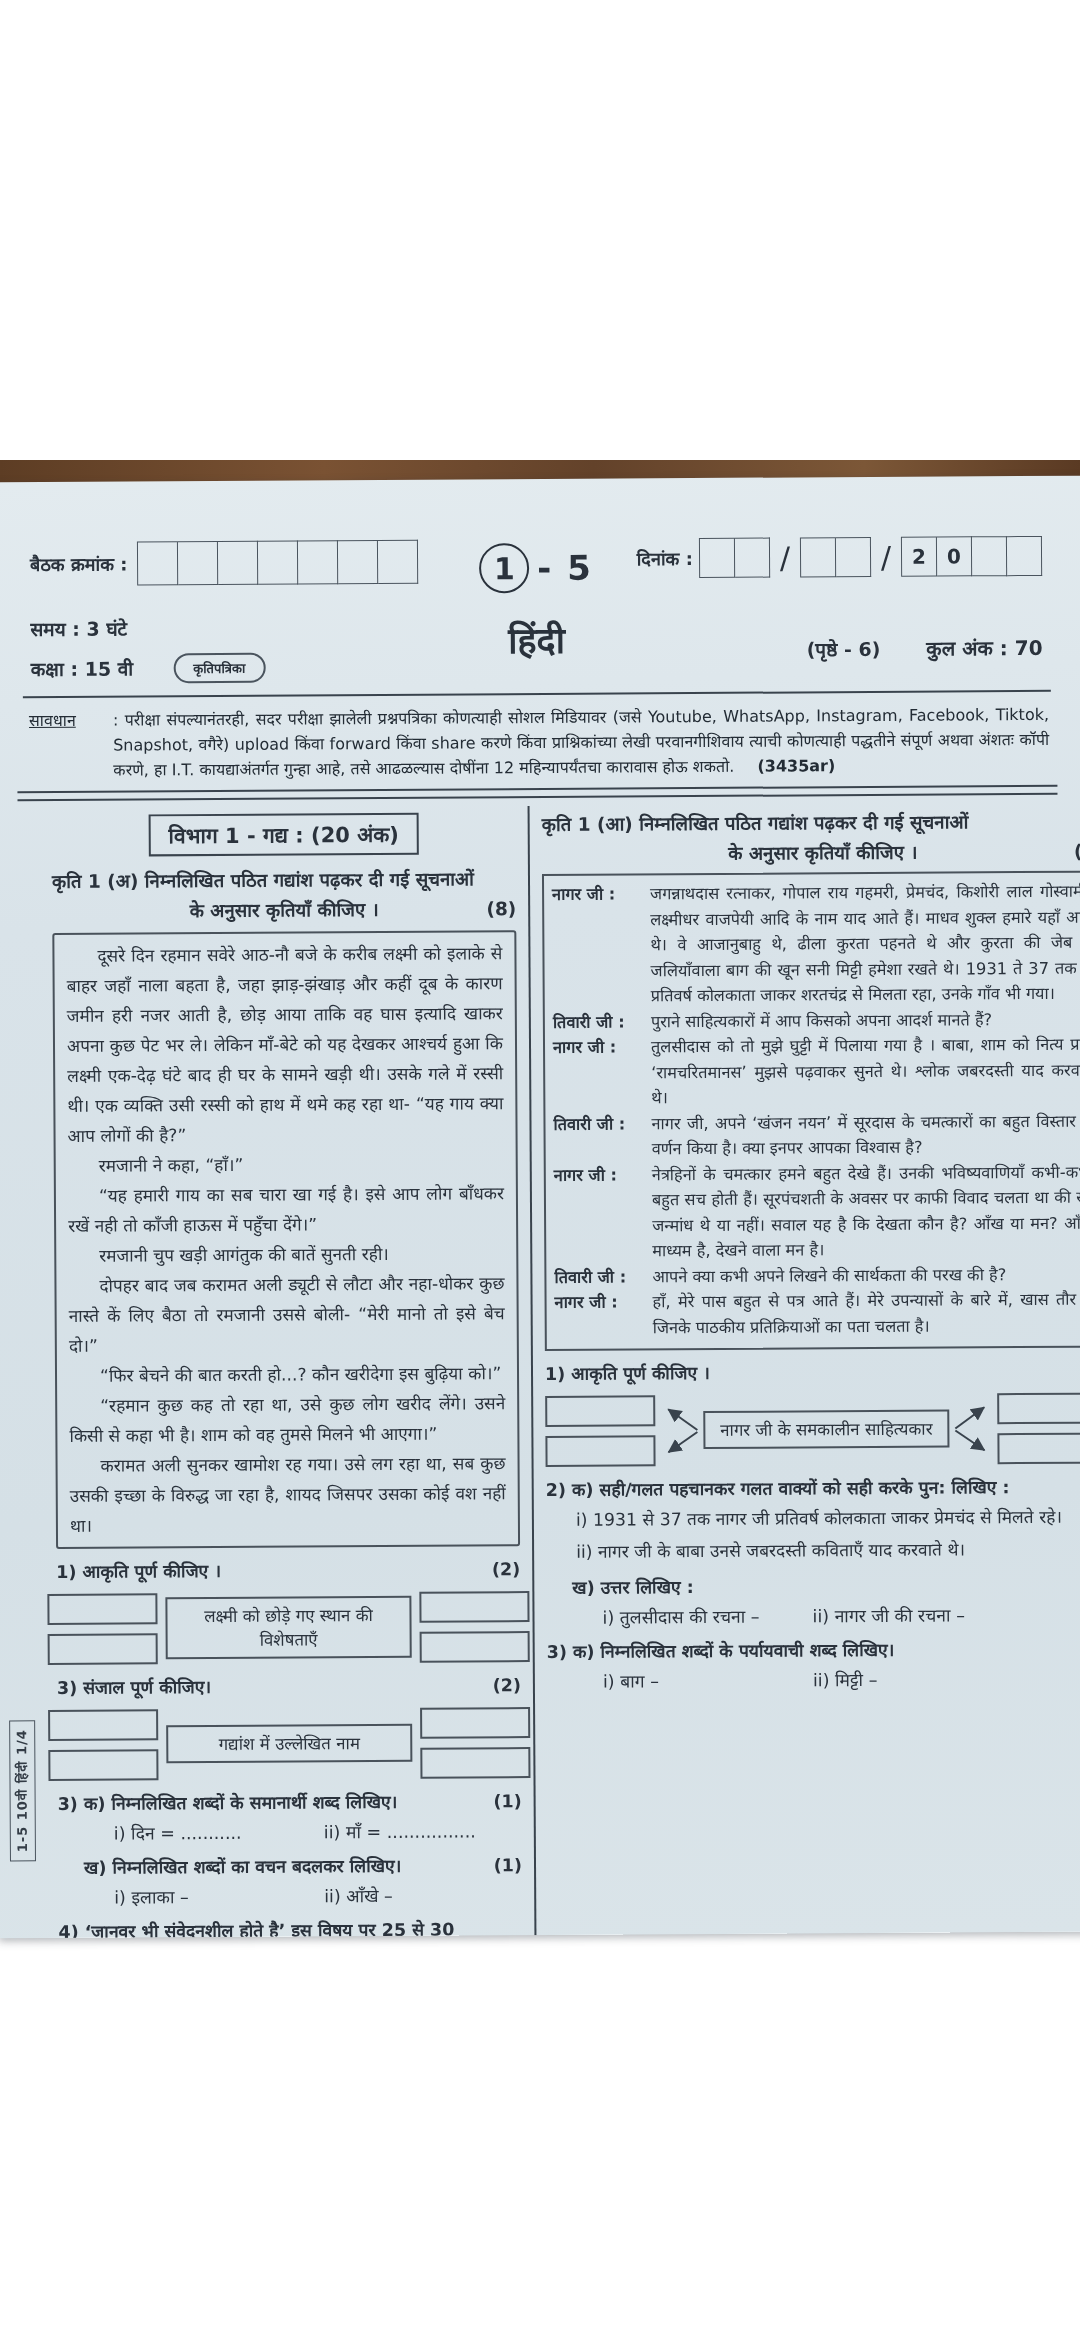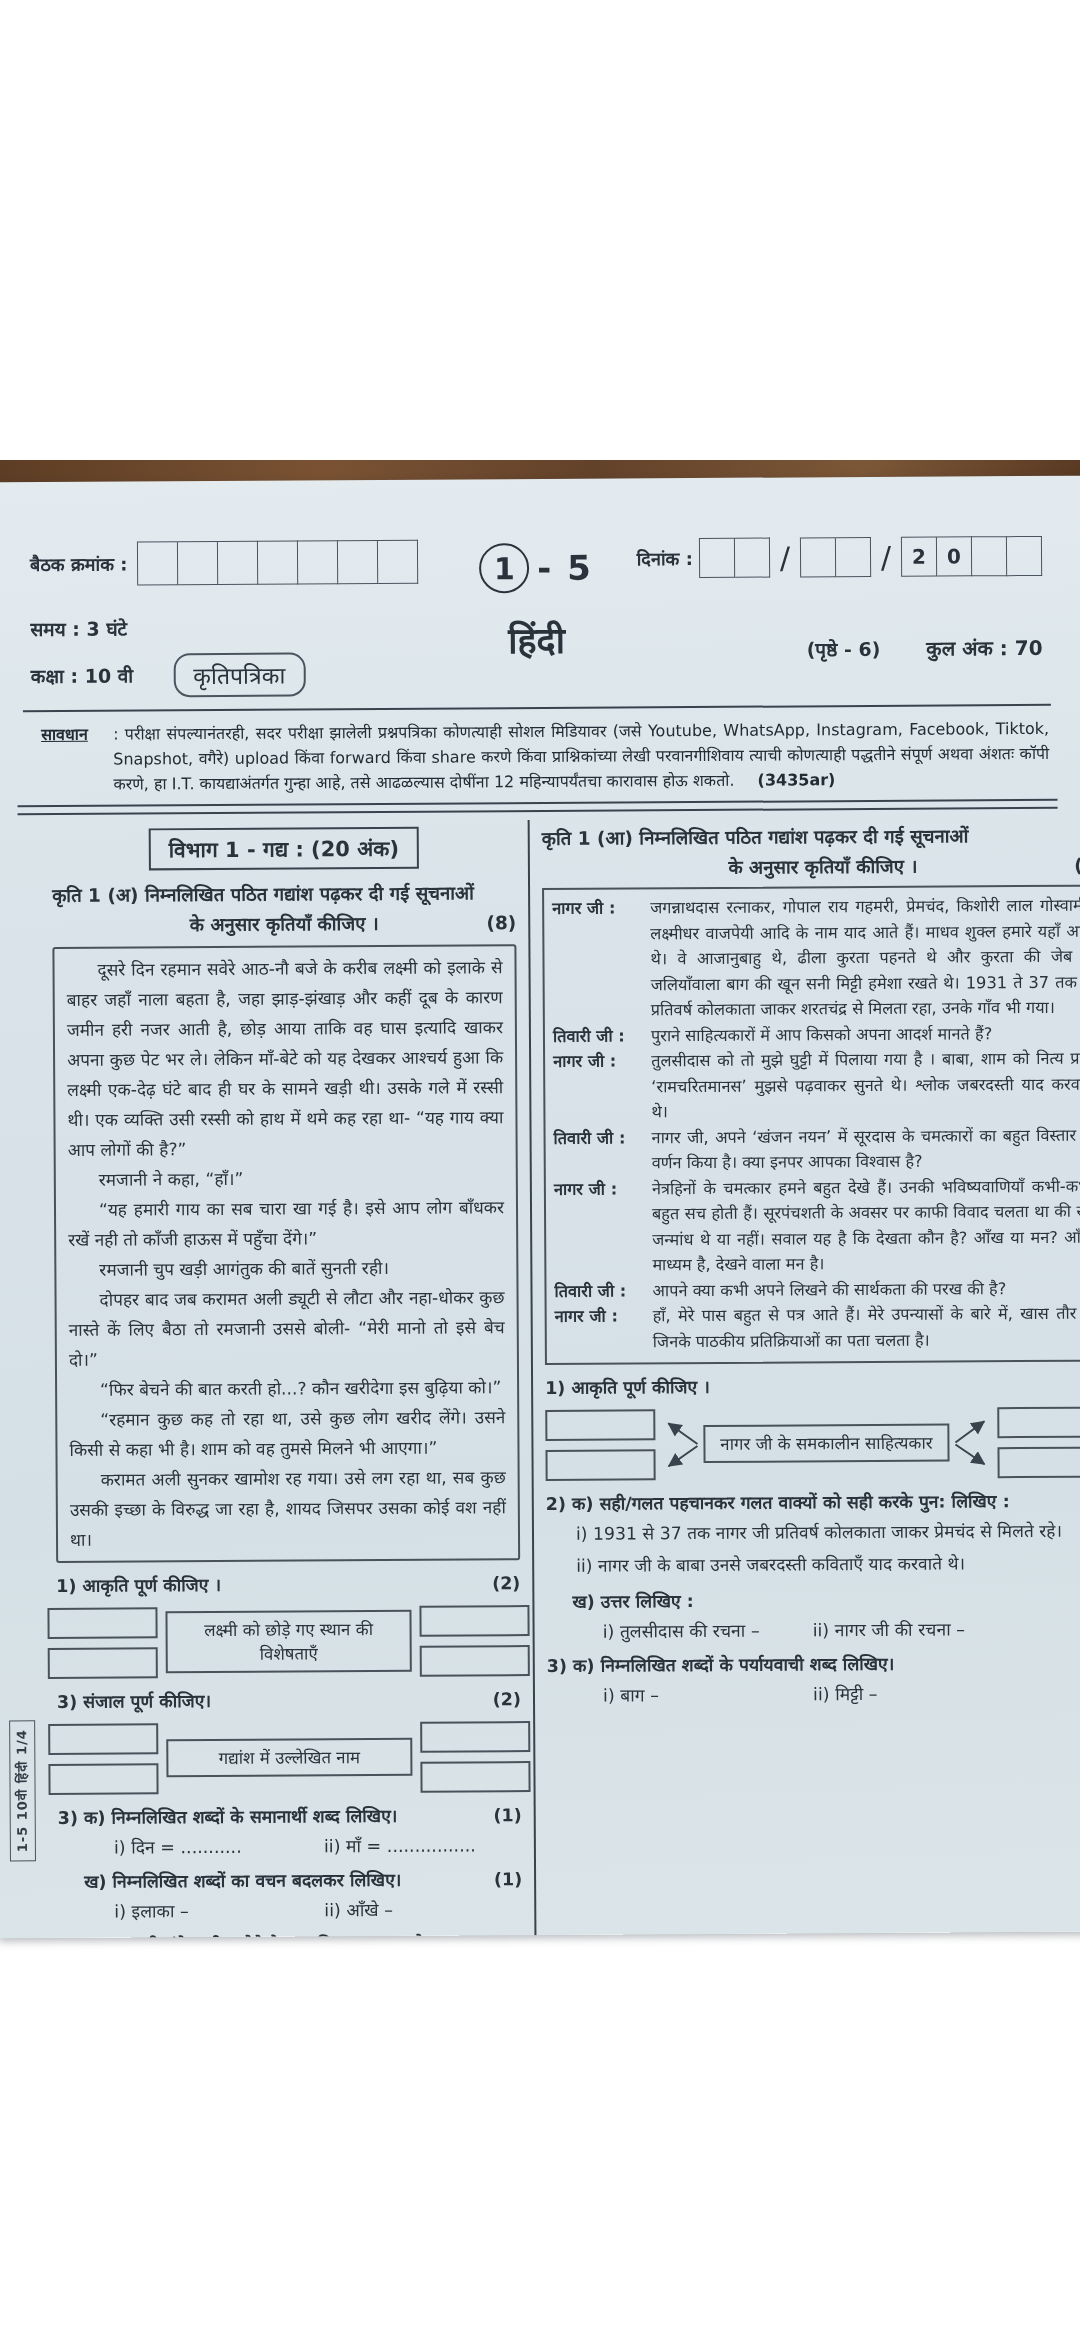--- a/index.html
+++ b/index.html
@@ -19,21 +19,21 @@
 
   
   .header{display:grid;grid-template-columns:1fr auto 1fr;align-items:start;padding:0 14px;}
   .h-left .seat-row{display:flex;align-items:center;gap:10px;margin-bottom:30px;}
   .lbl{font-size:18px;font-weight:600;}
   .cells{display:flex;}
   .cell{width:39px;height:42px;border:1.6px solid #4a545e;border-left:none;background:transparent;}
   .cell:first-child{border-left:1.6px solid #4a545e;}
   .time-line{font-size:19px;font-weight:700;margin-bottom:12px;}
   .class-row{display:flex;align-items:center;gap:40px;font-size:19px;font-weight:700;}
-  .pill{border:2px solid #4a545e;border-radius:16px;padding:4px 18px;font-size:23px;font-weight:400;}
+  .pill{border:2px solid #4a545e;border-radius:16px;padding:4px 18px;font-size:13px;font-weight:700;}
 
   .h-center{text-align:center;padding-top:4px;}
   .code-row{display:flex;align-items:center;justify-content:center;gap:8px;}
   .circle{display:inline-flex;align-items:center;justify-content:center;width:46px;height:46px;
           border:2.5px solid #2a323c;border-radius:50%;font-size:30px;font-weight:800;}
   .code-suffix{font-size:34px;font-weight:800;letter-spacing:2px;}
   .subject{font-size:36px;font-weight:800;margin-top:22px;}
 
   .h-right{justify-self:end;}
   .date-row{display:flex;align-items:center;gap:6px;}
@@ -44,21 +44,21 @@
   .slash{font-size:30px;font-weight:400;margin:0 4px;}
   .pages-marks{display:flex;justify-content:flex-end;align-items:baseline;gap:46px;margin-top:58px;}
   .pages{font-size:19px;font-weight:700;}
   .total{font-size:20px;font-weight:800;}
 
   .hr1{border-top:2.5px solid #39434d;margin:12px 6px 0 6px;}
 
   
   .warning{position:relative;margin:10px 8px 0 8px;padding-left:88px;font-size:16px;line-height:25px;
            text-align:justify;color:#232c35;}
-  .wlabel{position:absolute;left:16px;top:0;font-weight:700;text-decoration:underline;}
+  .wlabel{position:absolute;left:4px;top:0;font-weight:400;text-decoration:underline;}
   .wcode{font-weight:600;white-space:nowrap;padding-left:18px;margin-top:16px;}
 
   .hr2{height:6px;border-top:2px solid #39434d;border-bottom:2px solid #39434d;margin:8px 0 0 0;}
 
   
   .columns{display:grid;grid-template-columns:510px 2px 1fr;margin-top:8px;}
   .divider{background:#39434d;width:2px;}
   .col-left{padding:4px 12px 0 34px;box-sizing:border-box;}
   .col-right{padding:4px 16px 0 12px;box-sizing:border-box;}
 
@@ -129,21 +129,21 @@
               <span class="cell"></span>
               <span class="cell"></span>
               <span class="cell"></span>
               <span class="cell"></span>
               <span class="cell"></span>
               <span class="cell"></span>
             </div>
           </div>
           <div class="time-line">समय : 3 घंटे</div>
           <div class="class-row">
-            <span>कक्षा : 10 वी</span>
+            <span>कक्षा : 15 वी</span>
             <span class="pill">कृतिपत्रिका</span>
           </div>
         </div>
 
         <div class="h-center">
           <div class="code-row">
             <span class="circle">1</span>
             <span class="code-suffix">- 5</span>
           </div>
           <div class="subject">हिंदी</div>

